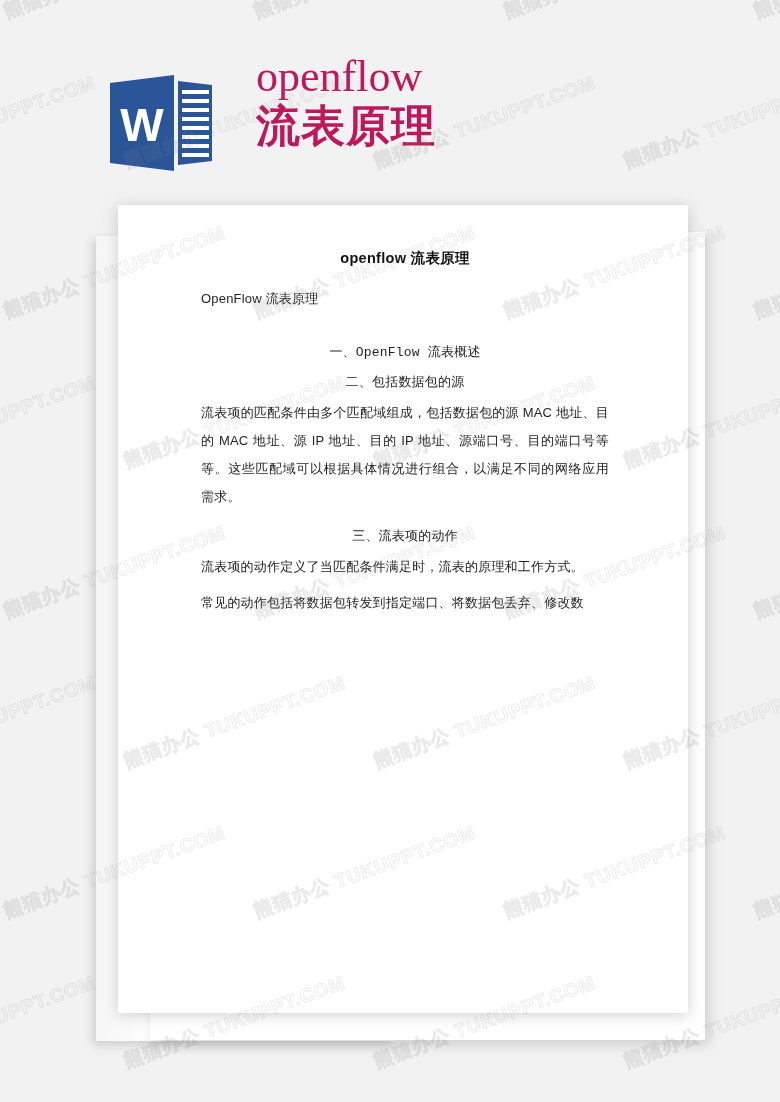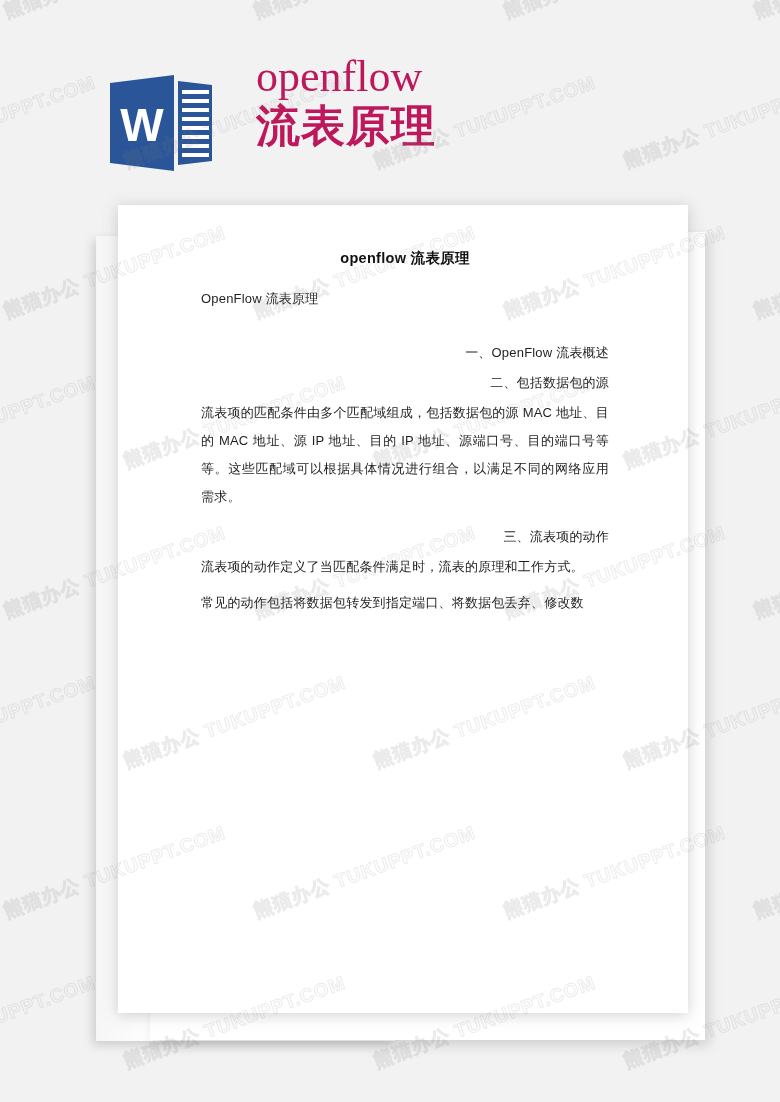--- a/index.html
+++ b/index.html
@@ -137,21 +137,21 @@
   .para {
     font-size: 13px;
     line-height: 28px;
     margin: 0 0 12px 0;
     color: #1f1f1f;
     text-align: justify;
     text-justify: inter-character;
     letter-spacing: 0.2px;
   }
   .para.tight { margin-bottom: 8px; }
-  .para.heading { margin-bottom: 2px; text-align: right; }
+  .para.heading { margin-bottom: 2px; text-align: center; font-family: Liberation Mono, monospace; }
   .para.plain { text-align: left; }
   .gap { height: 14px; }
 
   
   .para.clipped { margin-bottom: 0; }
 </style>
 </head>
 <body>
 
 <div id="paper-stack">

